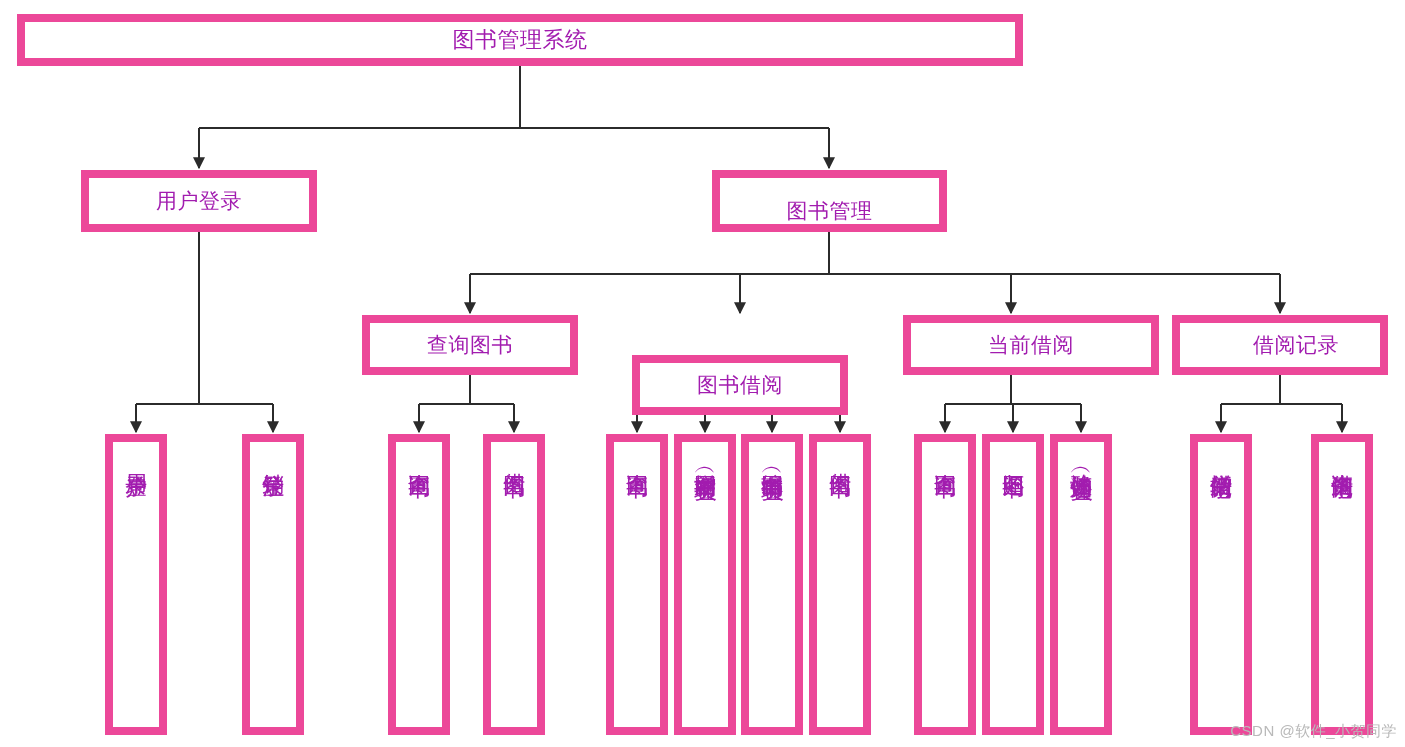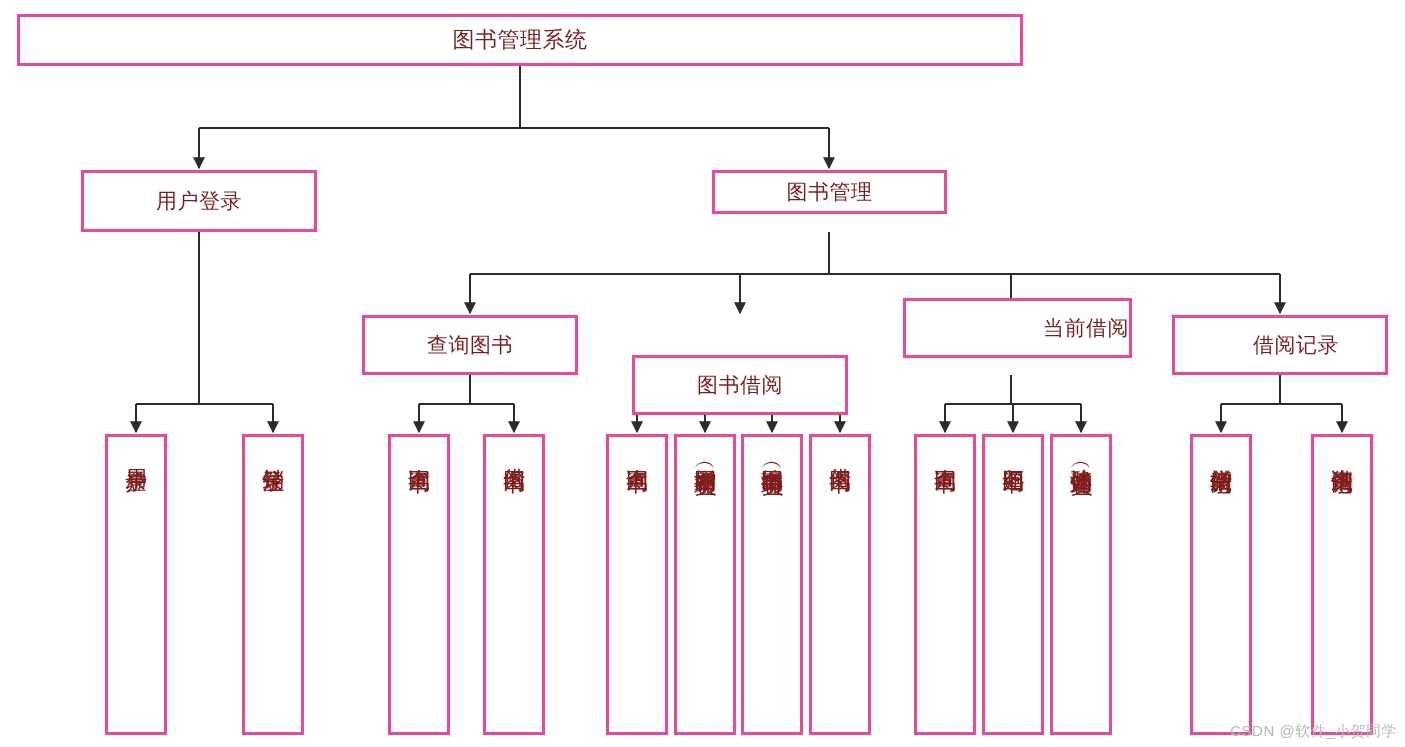--- a/index.html
+++ b/index.html
@@ -21,26 +21,26 @@
     position: absolute;
     left: 0;
     top: 0;
     width: 1405px;
     height: 747px;
     pointer-events: none;
   }
   .node {
     position: absolute;
     box-sizing: border-box;
-    border: 3px solid #ec4899;
+    border: 8px solid #ec4899;
     background: #ffffff;
     display: flex;
     align-items: center;
     justify-content: center;
-    color: #7f1d1d;
+    color: #a21caf;
   }
   .node .lbl {
     display: block;
     text-align: center;
     line-height: 1.18;
     letter-spacing: 0.5px;
   }
   .node.horiz .lbl {
     font-size: 21px;
   }
@@ -116,30 +116,30 @@
       </g>
   </svg>
 
   <div id="nodes">
       <div class="node horiz root" style="left: 17px; top: 14px; width: 1006px; height: 52px;">
         <span class="lbl">图书管理系统</span>
       </div>
       <div class="node horiz" style="left: 81px; top: 170px; width: 236px; height: 62px;">
         <span class="lbl">用户登录</span>
       </div>
-      <div class="node horiz" style="left: 712px; top: 170px; width: 235px; height: 44px;">
+      <div class="node horiz" style="left: 712px; top: 170px; width: 235px; height: 62px; align-items: flex-end;">
         <span class="lbl">图书管理</span>
       </div>
       <div class="node horiz" style="left: 362px; top: 315px; width: 216px; height: 60px;">
         <span class="lbl">查询图书</span>
       </div>
       <div class="node horiz" style="left: 632px; top: 315px; width: 216px; height: 60px; margin-top: 40px;">
         <span class="lbl">图书借阅</span>
       </div>
-      <div class="node horiz" style="left: 903px; top: 298px; width: 229px; height: 60px; justify-content: flex-end;">
+      <div class="node horiz" style="left: 903px; top: 315px; width: 256px; height: 60px;">
         <span class="lbl">当前借阅</span>
       </div>
       <div class="node horiz" style="left: 1172px; top: 315px; width: 216px; height: 60px; padding-left: 32px;">
         <span class="lbl">借阅记录</span>
       </div>
       <div class="node vert" style="left: 105px; top: 434px; width: 62px; height: 301px;">
         <span class="lbl">用户登录</span>
       </div>
       <div class="node vert" style="left: 242px; top: 434px; width: 62px; height: 301px;">
         <span class="lbl">注销登录</span>

